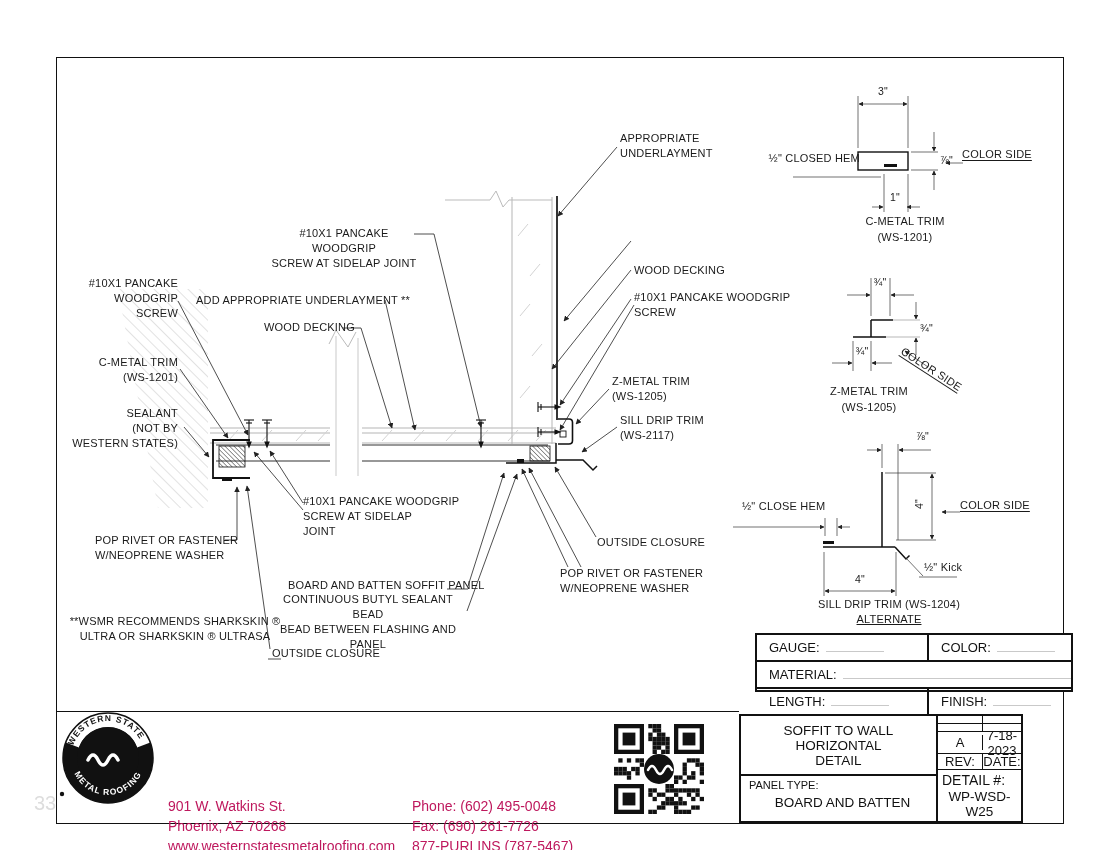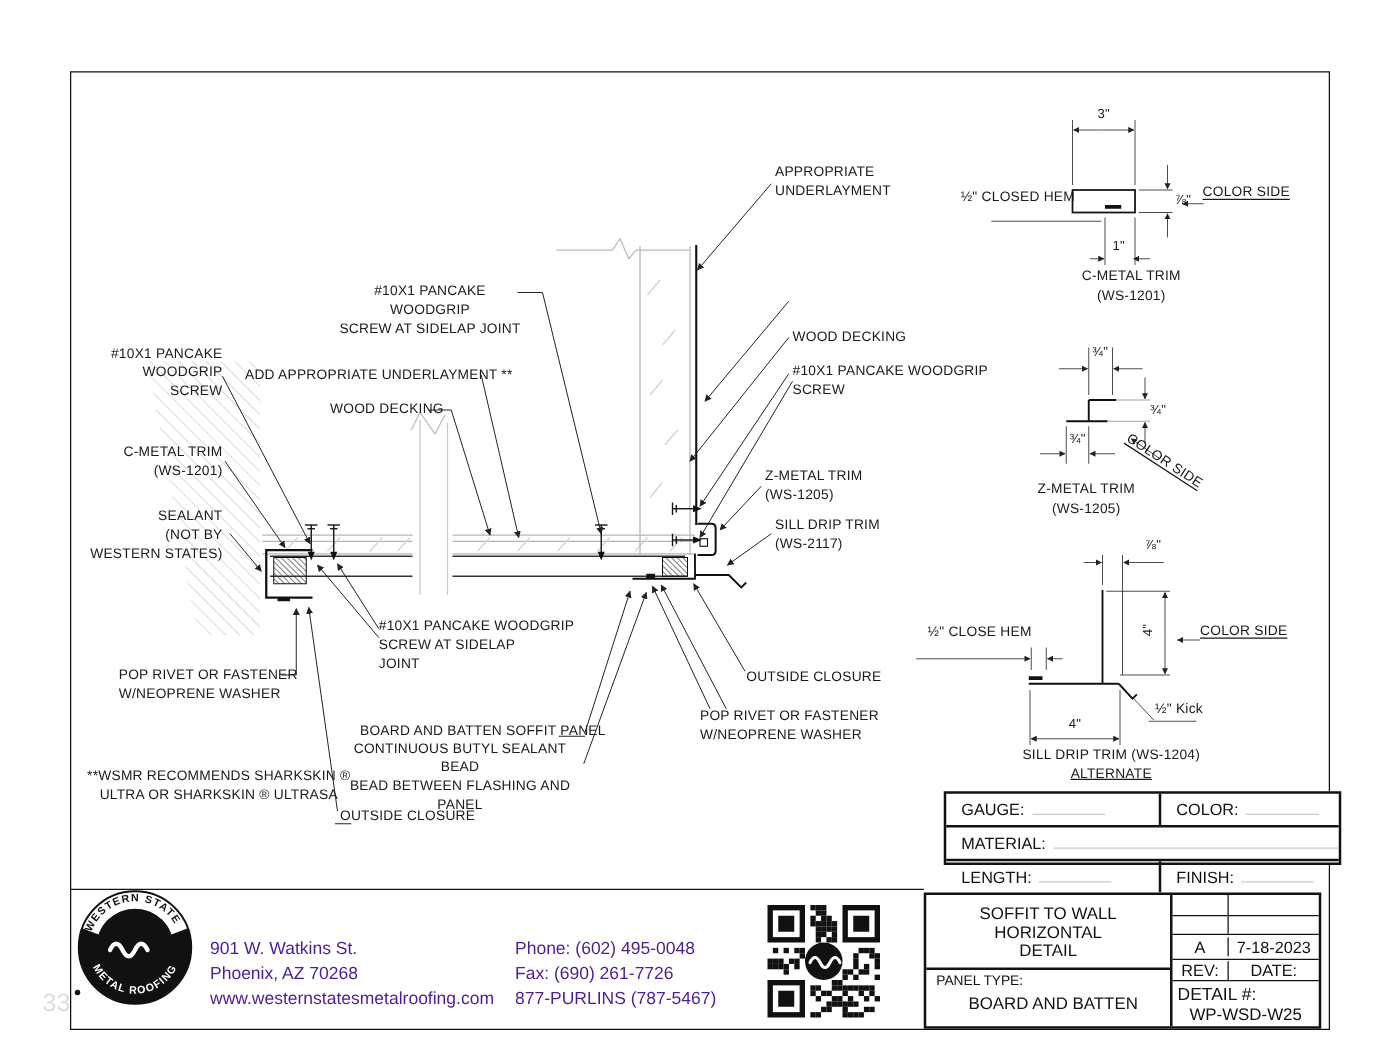--- a/index.html
+++ b/index.html
@@ -17,37 +17,37 @@
   
   .tb{position:absolute;box-sizing:border-box;border:2px solid #111;background:#fff;color:#111;}
   .gtable{left:739px;top:633px;width:318px;height:59px;margin-left:16px;}
   .grow{display:flex;height:25px;border-bottom:2px solid #111;}
   .grow:last-child{border-bottom:none;}
   .gcell{flex:0 0 172px;box-sizing:border-box;border-right:2px solid #111;
          font-size:13px;padding:5px 0 0 12px;white-space:nowrap;}
   .gcell:last-child{flex:1;border-right:none;}
   .blank{display:inline-block;width:58px;border-bottom:1px solid #c9c9c9;height:11px;margin-left:6px;}
   .blank.long{width:228px;}
-  .dtable{left:739px;top:714px;width:318px;height:109px;display:flex;}
+  .dtable{left:739px;top:714px;width:284px;height:109px;display:flex;}
   .dleft{flex:0 0 197px;box-sizing:border-box;border-right:2px solid #111;display:flex;flex-direction:column;}
   .dtitle{height:60px;box-sizing:border-box;border-bottom:2px solid #111;display:flex;
           align-items:center;justify-content:center;text-align:center;font-size:13.5px;white-space:pre-line;}
   .dpanel{flex:1;padding:3px 0 0 8px;font-size:11px;}
   .dpanelval{text-align:center;font-size:13.5px;margin-top:4px;}
   .dright{flex:1;display:flex;flex-direction:column;}
   .drow{display:flex;box-sizing:border-box;border-bottom:1.5px solid #111;}
   .dc1{flex:0 0 45px;box-sizing:border-box;border-right:1.5px solid #111;text-align:center;font-size:13px;}
   .dc2{flex:1;text-align:center;font-size:13px;}
   .ddetail{flex:1;padding:2px 4px;border-bottom:none;}
   .ddetail .small{font-size:14px;}
   .ddetail .val{text-align:center;font-size:13.5px;margin-top:1px;}
   
   .divline{position:absolute;left:56px;top:711px;width:683px;border-top:1.5px solid #111;}
   .cname{position:absolute;left:168px;top:716px;font-size:25px;color:#111;white-space:nowrap;}
-  .cline{position:absolute;font-size:14px;color:#4c1d95;white-space:nowrap;}
+  .cline{position:absolute;font-size:14px;color:#be185d;white-space:nowrap;margin-top:48px;}
 </style>
 </head>
 <body>
 
 <div id="sheet">
   <div class="border-rect"></div>
   <div class="sheetnum">33</div>
 
   <svg class="linework" width="1100" height="850">
     <defs>

